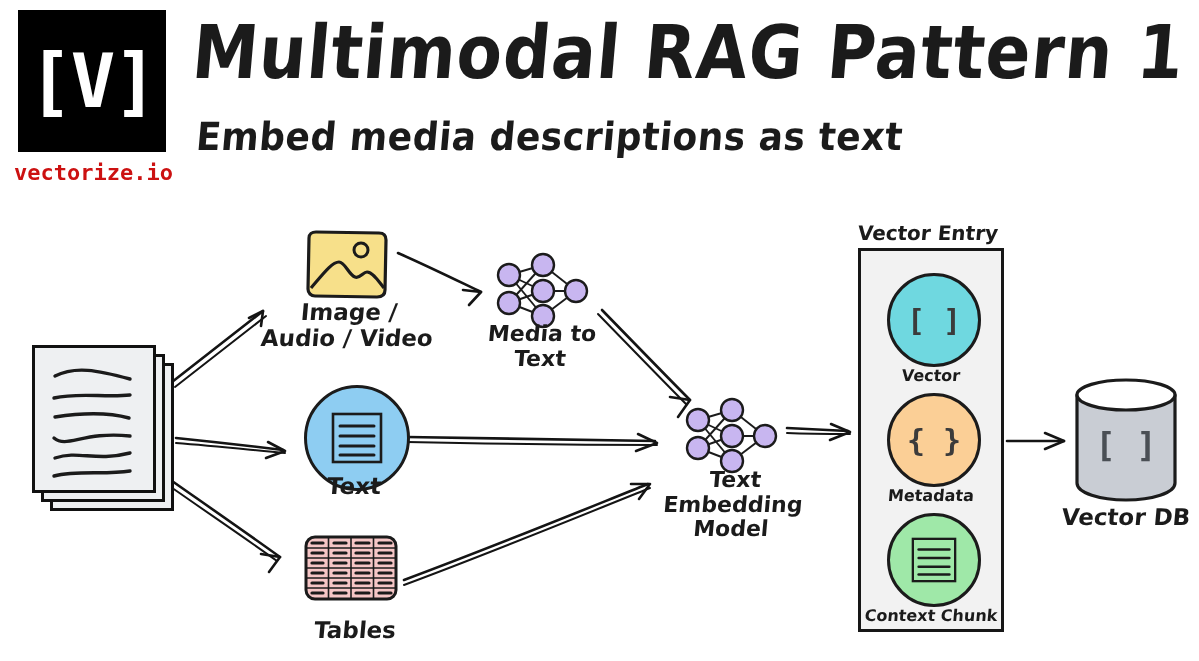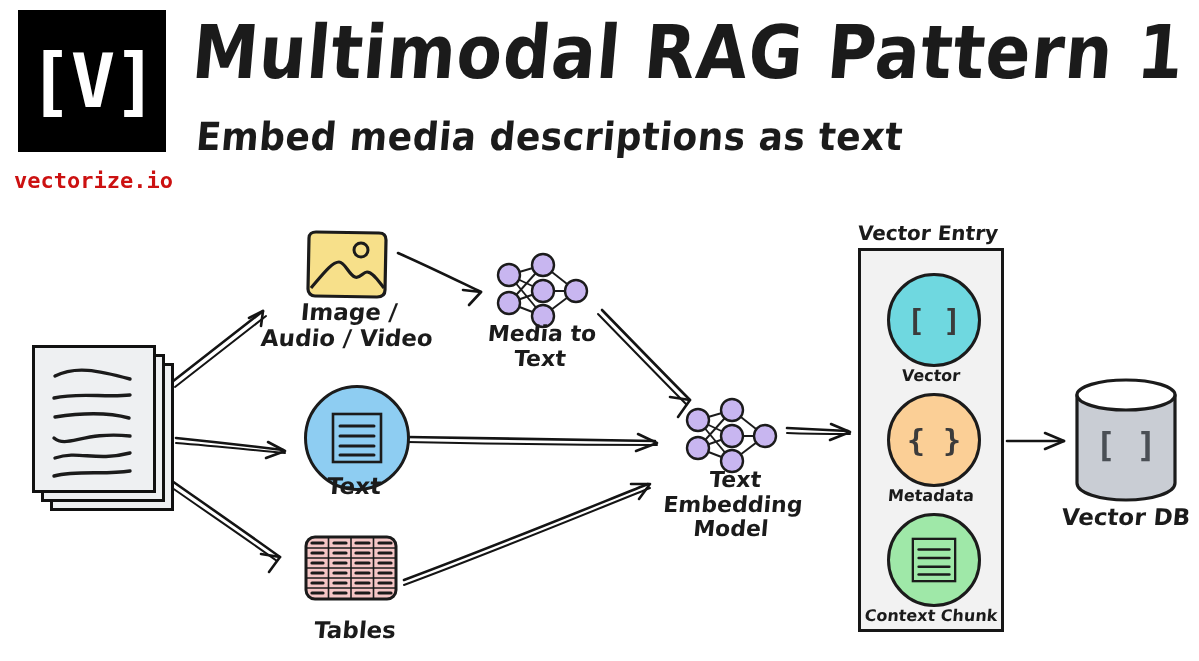--- a/index.html
+++ b/index.html
@@ -15,21 +15,21 @@
     position:absolute;left:18px;top:10px;width:148px;height:142px;
     background:#000;
   }
   #logo-mark{
     position:absolute;left:0;top:0;width:148px;height:142px;
     display:flex;align-items:center;justify-content:center;
     color:#fff;font-family:"DejaVu Sans Mono", monospace;
     font-size:74px;font-weight:700;letter-spacing:-2px;line-height:1;
   }
   #brand-text{
-    position:absolute;left:14px;top:168px;
+    position:absolute;left:14px;top:160px;
     font-family:"DejaVu Sans Mono", monospace;
     font-size:22px;font-weight:700;color:#cc1111;letter-spacing:0px;
   }
   #title{
     position:absolute;left:196px;top:16px;
     font-size:66px;line-height:1;color:#1b1b1b;
     font-weight:700;letter-spacing:1px;
     transform:skewX(-5deg) scaleY(1.12);
     transform-origin:left top;
   }

